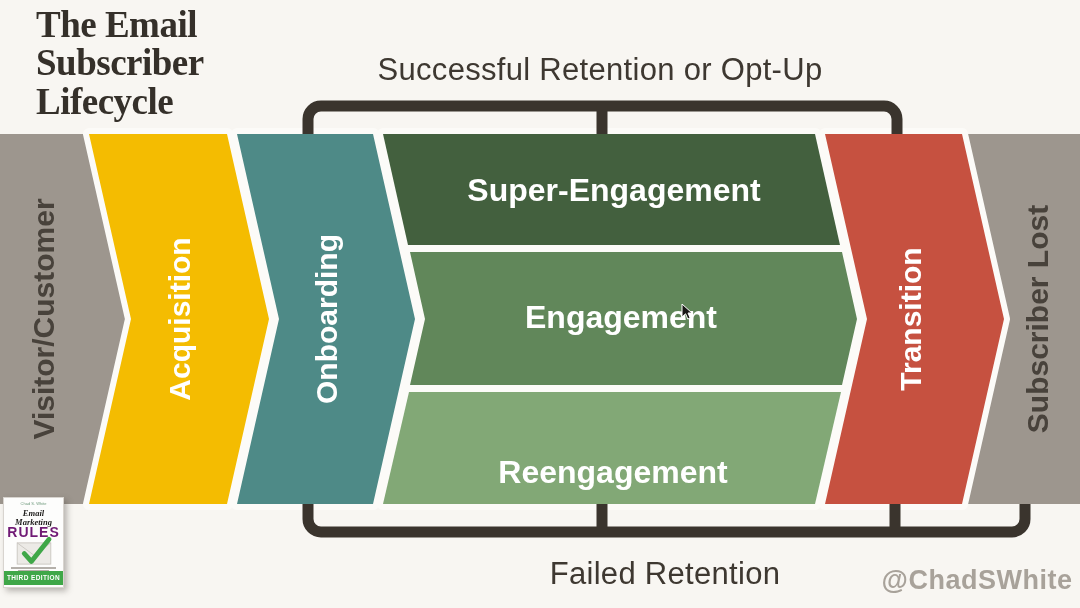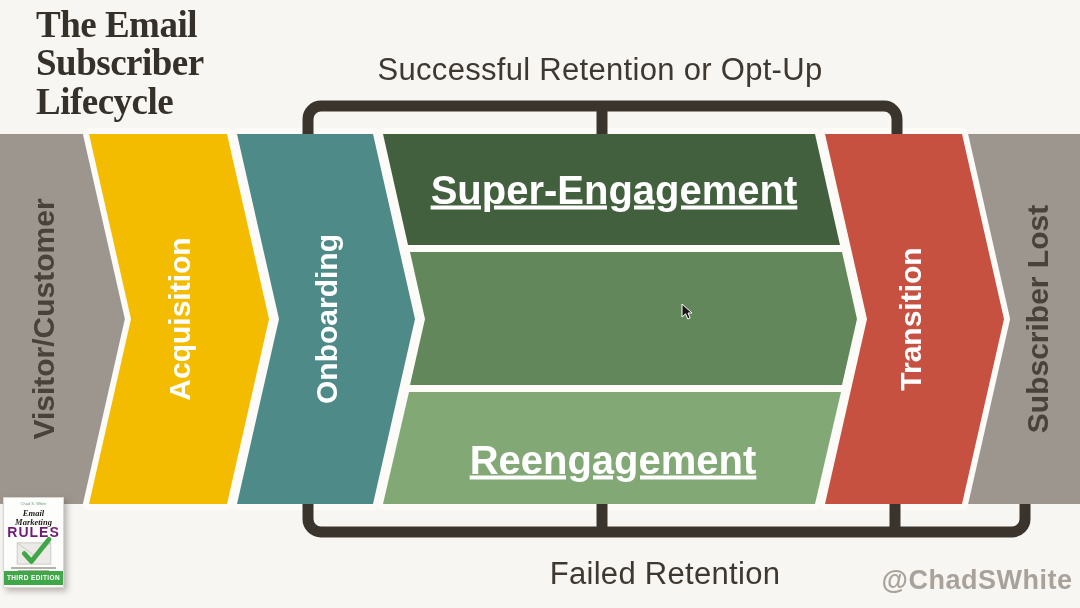--- a/index.html
+++ b/index.html
@@ -19,21 +19,21 @@
     font-size:31px;font-weight:300;color:#3e3831;
     letter-spacing:0.3px;white-space:nowrap;
   }
   .vlabel{
     position:absolute;transform:translate(-50%,-50%) rotate(-90deg);
     white-space:nowrap;font-weight:700;font-size:30px;color:#fff;
   }
   .vlabel.dark{color:#48423b;}
   .hlabel{
     position:absolute;transform:translate(-50%,-50%);
-    white-space:nowrap;font-weight:700;font-size:40px;color:#fff;text-decoration:underline;
+    white-space:nowrap;font-weight:700;font-size:32px;color:#fff;
   }
   .watermark{
     position:absolute;transform:translate(-50%,-50%);
     font-size:27px;color:#a8a29a;letter-spacing:0.5px;white-space:nowrap;
   }
   .cursor{position:absolute;left:681px;top:304px;}
   
   .book{
     position:absolute;left:3px;top:497px;width:59px;height:89px;
     background:#fdfdfc;border:1px solid #d8d4cf;
@@ -93,21 +93,22 @@
   <div class="bracket-label" style="left:665px;top:574px;">Failed Retention</div>
   <div class="bracket-label" style="left:600px;top:70px;">Successful Retention or Opt-Up</div>
 
   <div class="vlabel dark" style="left:44px;top:319px;">Visitor/Customer</div>
   <div class="vlabel" style="left:180px;top:319px;">Acquisition</div>
   <div class="vlabel" style="left:327px;top:319px;">Onboarding</div>
   <div class="vlabel" style="left:911px;top:319px;">Transition</div>
   <div class="vlabel dark" style="left:1038px;top:319px;">Subscriber Lost</div>
 
   <div class="hlabel" style="left:614px;top:190px;">Super-Engagement</div>
-  <div class="hlabel" style="left:613px;top:460px;text-align:center;">Reengagement</div>
+  <div class="hlabel" style="left:621px;top:317px;">Engagement</div>
+  <div class="hlabel" style="left:613px;top:472px;text-align:center;">Reengagement</div>
 
   <svg class="cursor" width="14" height="18" viewBox="0 0 14 18">
     <path d="M1,0 L1,13 L4.6,9.8 L6.8,15 L9.2,14 L7,9 L11,9 Z" fill="#181715" stroke="#fff" stroke-width="1"></path>
   </svg>
 
   <div class="book">
     <div class="book-author">Chad S. White</div>
     <div class="book-script">Email Marketing</div>
     <div class="book-caps">RULES</div>
     <svg class="book-envelope" width="36" height="23" viewBox="0 0 40 26">

